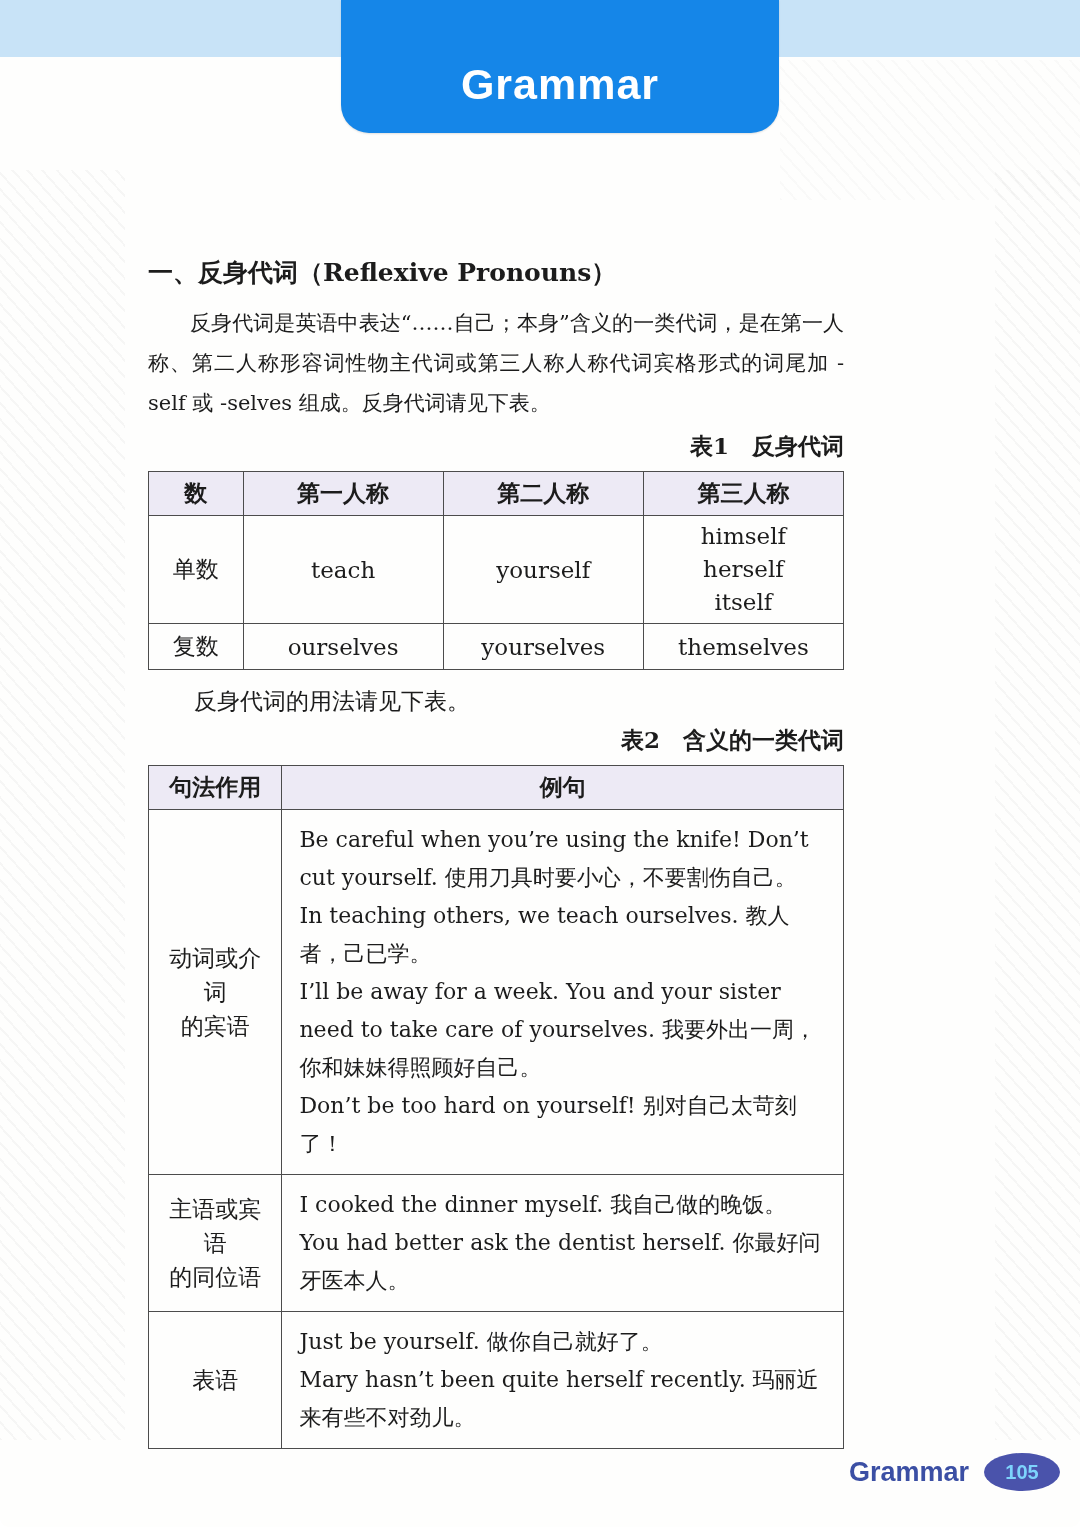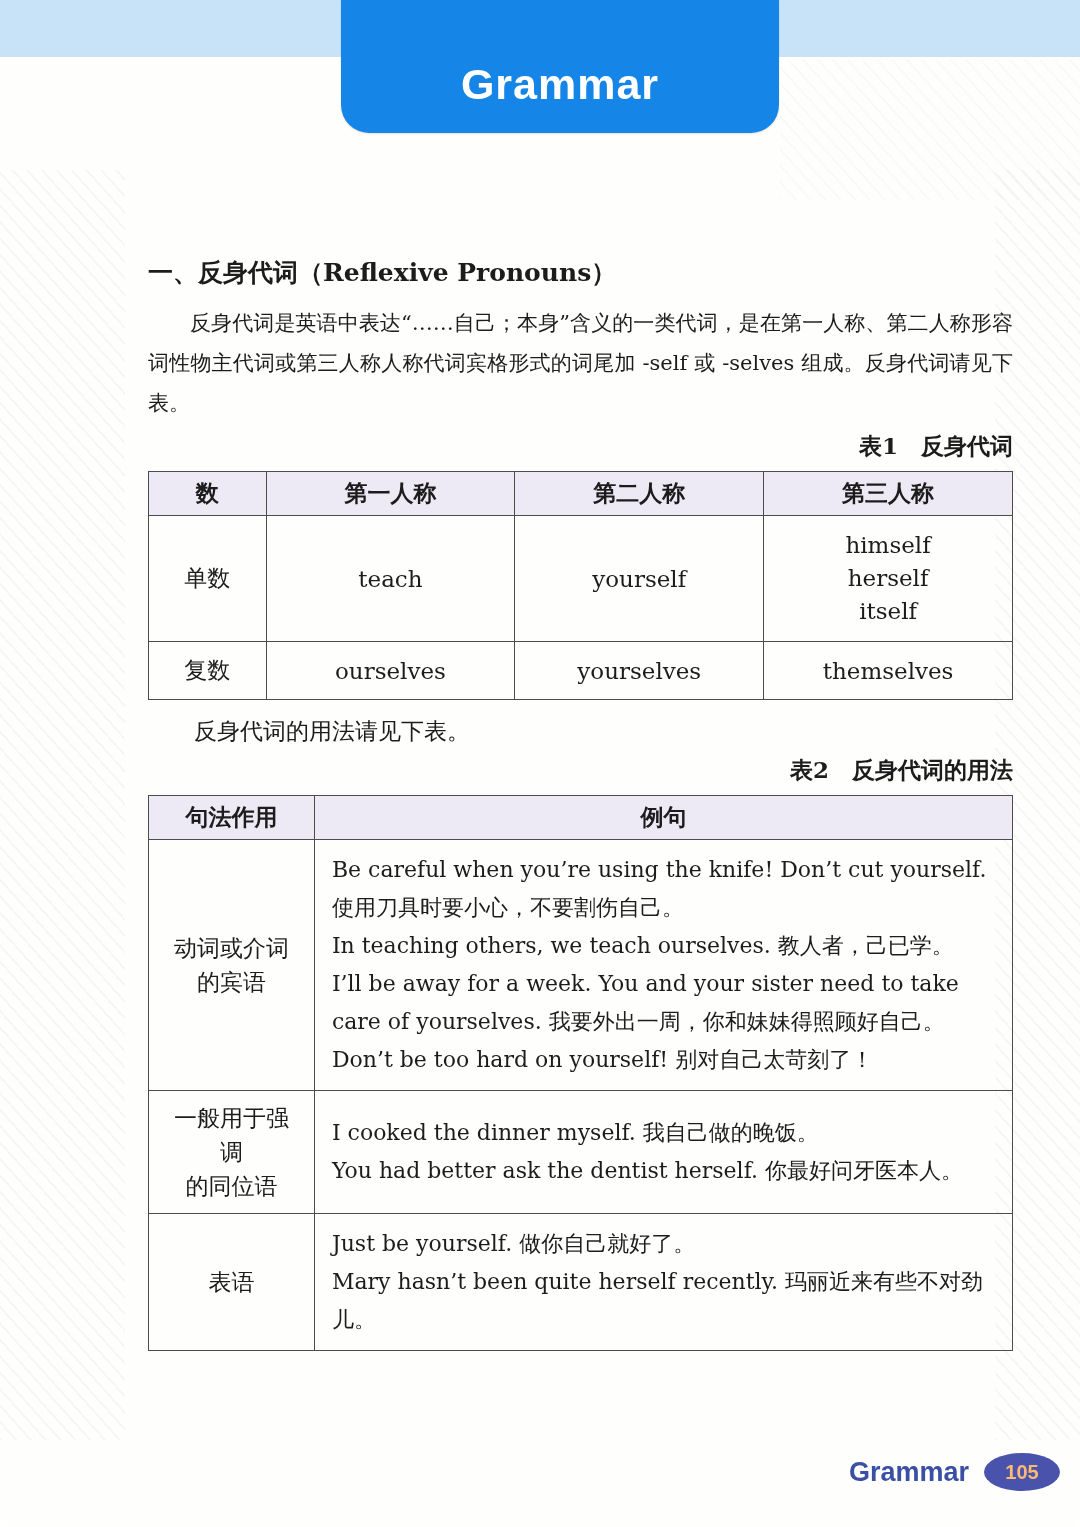--- a/index.html
+++ b/index.html
@@ -34,41 +34,41 @@
     border-radius: 0 0 28px 28px;
     display: flex; justify-content: center; align-items: flex-end;
     box-shadow: 0 1px 2px rgba(0,0,0,0.12);
   }
   .banner-title {
     font-family: "Liberation Sans", "DejaVu Sans", sans-serif;
     font-weight: bold; font-size: 43px; color: #ffffff;
     letter-spacing: 1px; padding-bottom: 24px;
   }
 
-  .content { position: absolute; left: 148px; top: 256px; width: 865px; }
+  .content { position: absolute; left: 148px; top: 256px; width: 696px; }
 
   .heading { font-size: 25px; font-weight: bold; margin-bottom: 14px; }
   .intro {
     font-size: 21px; line-height: 40px; text-align: justify;
     text-indent: 2em; margin-bottom: 6px;
   }
   .caption {
     text-align: right; font-weight: bold; font-size: 23px;
     margin: 8px 0 9px 0;
   }
 
   table { width: 100%; border-collapse: collapse; }
   th, td { border: 1.6px solid #4c4c4c; }
   th {
     background: #edeaf5; font-weight: bold; font-size: 23px;
     padding: 6px 4px; text-align: center;
   }
   td { font-size: 23px; vertical-align: middle; }
 
-  .t1 td { text-align: center; padding: 13px 6px; }
+  .t1 td { text-align: center; padding: 4px 6px; }
   .t1 .col-num { width: 13.6%; }
   .t1 .col-p   { width: 28.8%; }
   .t1 .third-lines div { line-height: 33px; }
   .t1 .row-singular td { height: 100px; }
   .t1 .row-plural td { height: 46px; }
 
   .t2 .col-role { width: 19.2%; }
   .t2 .role {
     text-align: center; white-space: pre-line; line-height: 34px;
     padding: 10px 20px;
@@ -87,21 +87,21 @@
   .footer {
     position: absolute; right: 20px; bottom: 36px;
     display: flex; align-items: center; gap: 15px;
   }
   .footer-label {
     font-family: "Liberation Sans", "DejaVu Sans", sans-serif;
     font-weight: bold; font-size: 27px; color: #3b4fa4;
   }
   .footer-badge {
     width: 76px; height: 38px; border-radius: 50%;
-    background: #4a53ab; color: #fdba74;
+    background: #4a53ab; color: #7dd3fc;
     font-family: "Liberation Sans", "DejaVu Sans", sans-serif;
     font-size: 20px; font-weight: bold;
     display: flex; align-items: center; justify-content: center;
   }
 </style>
 </head>
 <body>
 
 <div class="page">
 
@@ -146,42 +146,42 @@
           <td>复数</td>
           <td>ourselves</td>
           <td>yourselves</td>
           <td>themselves</td>
         </tr>
       </tbody>
     </table>
 
     <p class="usage-note">反身代词的用法请见下表。</p>
 
-    <div class="caption">表2　反身代词的用法</div>
+    <div class="caption">表2　含义的一类代词</div>
 
     <table class="t2">
       <thead>
         <tr>
           <th class="col-role">句法作用</th>
           <th>例句</th>
         </tr>
       </thead>
       <tbody>
         <tr>
           <td class="role">动词或介词
 的宾语</td>
           <td class="examples">
             <div>Be careful when you’re using the knife! Don’t cut yourself. 使用刀具时要小心，不要割伤自己。</div>
             <div>In teaching others, we teach ourselves. 教人者，己已学。</div>
             <div>I’ll be away for a week. You and your sister need to take care of yourselves. 我要外出一周，你和妹妹得照顾好自己。</div>
             <div>Don’t be too hard on yourself! 别对自己太苛刻了！</div>
           </td>
         </tr>
         <tr>
-          <td class="role">一般用于强调
+          <td class="role">主语或宾语
 的同位语</td>
           <td class="examples">
             <div>I cooked the dinner myself. 我自己做的晚饭。</div>
             <div>You had better ask the dentist herself. 你最好问牙医本人。</div>
           </td>
         </tr>
         <tr>
           <td class="role">表语</td>
           <td class="examples">
             <div>Just be yourself. 做你自己就好了。</div>

